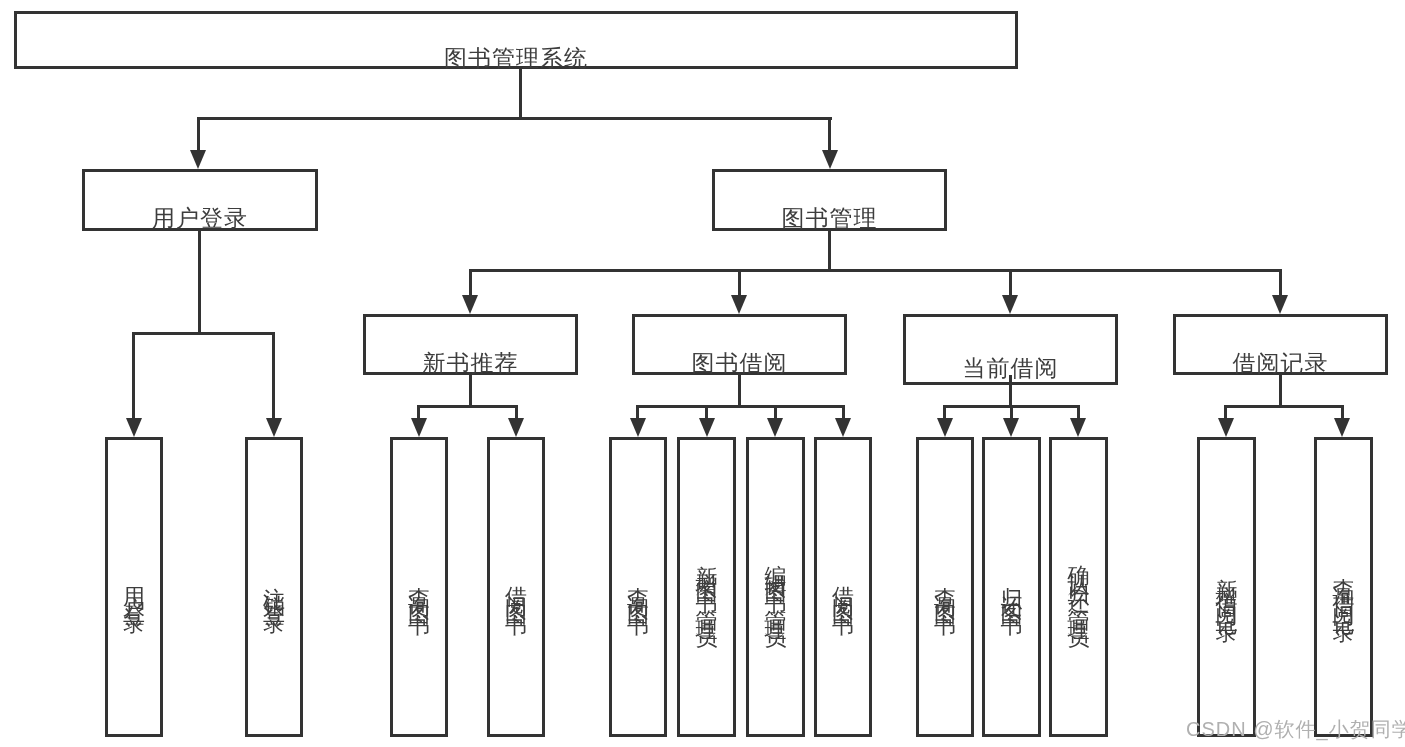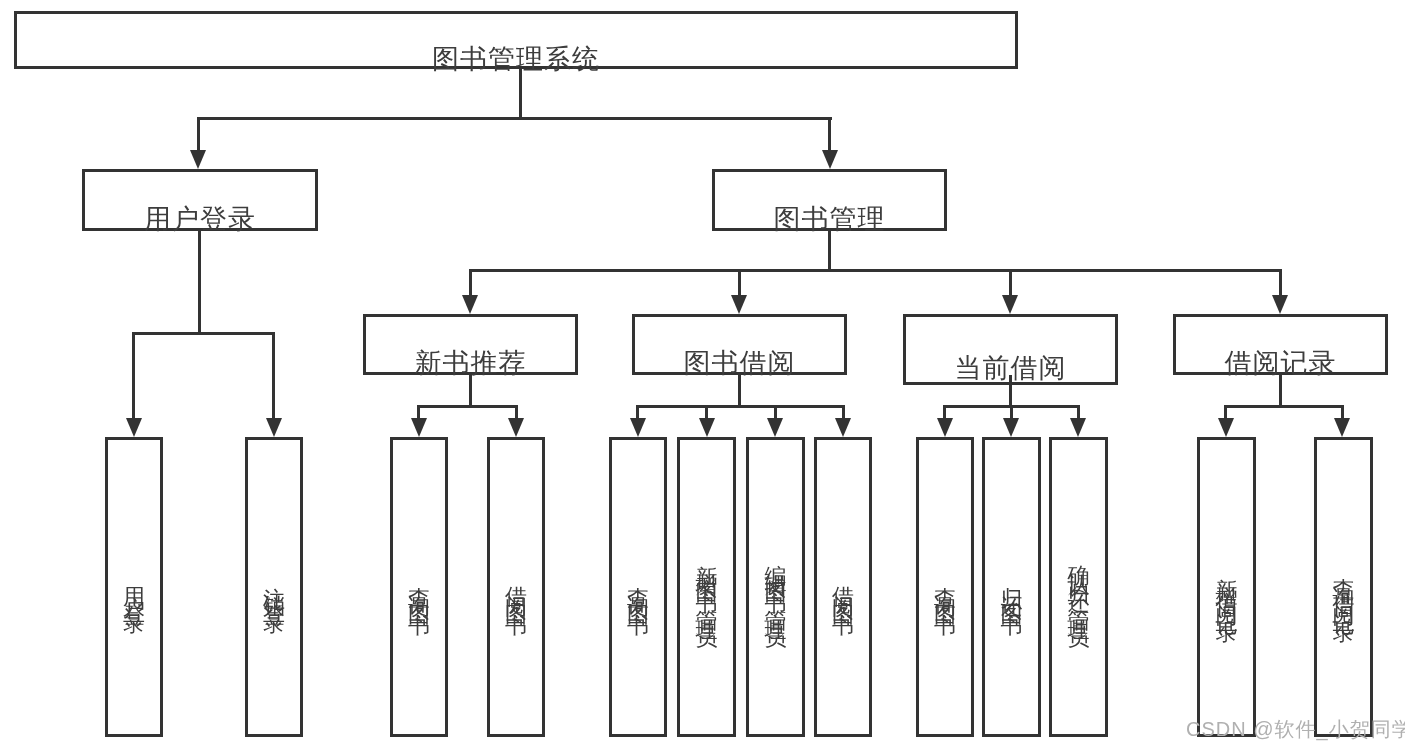--- a/index.html
+++ b/index.html
@@ -15,21 +15,21 @@
     position: absolute;
     background: #ffffff;
     border: 3px solid #333333;
     box-sizing: border-box;
     display: flex;
     align-items: center;
     justify-content: center;
     color: #3d3d3d;
   }
   .hlabel {
-    font-size: 27px;
+    font-size: 23px;
     letter-spacing: 1px;
     white-space: nowrap;
     margin-top: 37px;
   }
   .vnode span {
     writing-mode: vertical-rl;
     text-orientation: mixed;
     font-size: 22px;
     letter-spacing: 9px;
     color: #3d3d3d;

